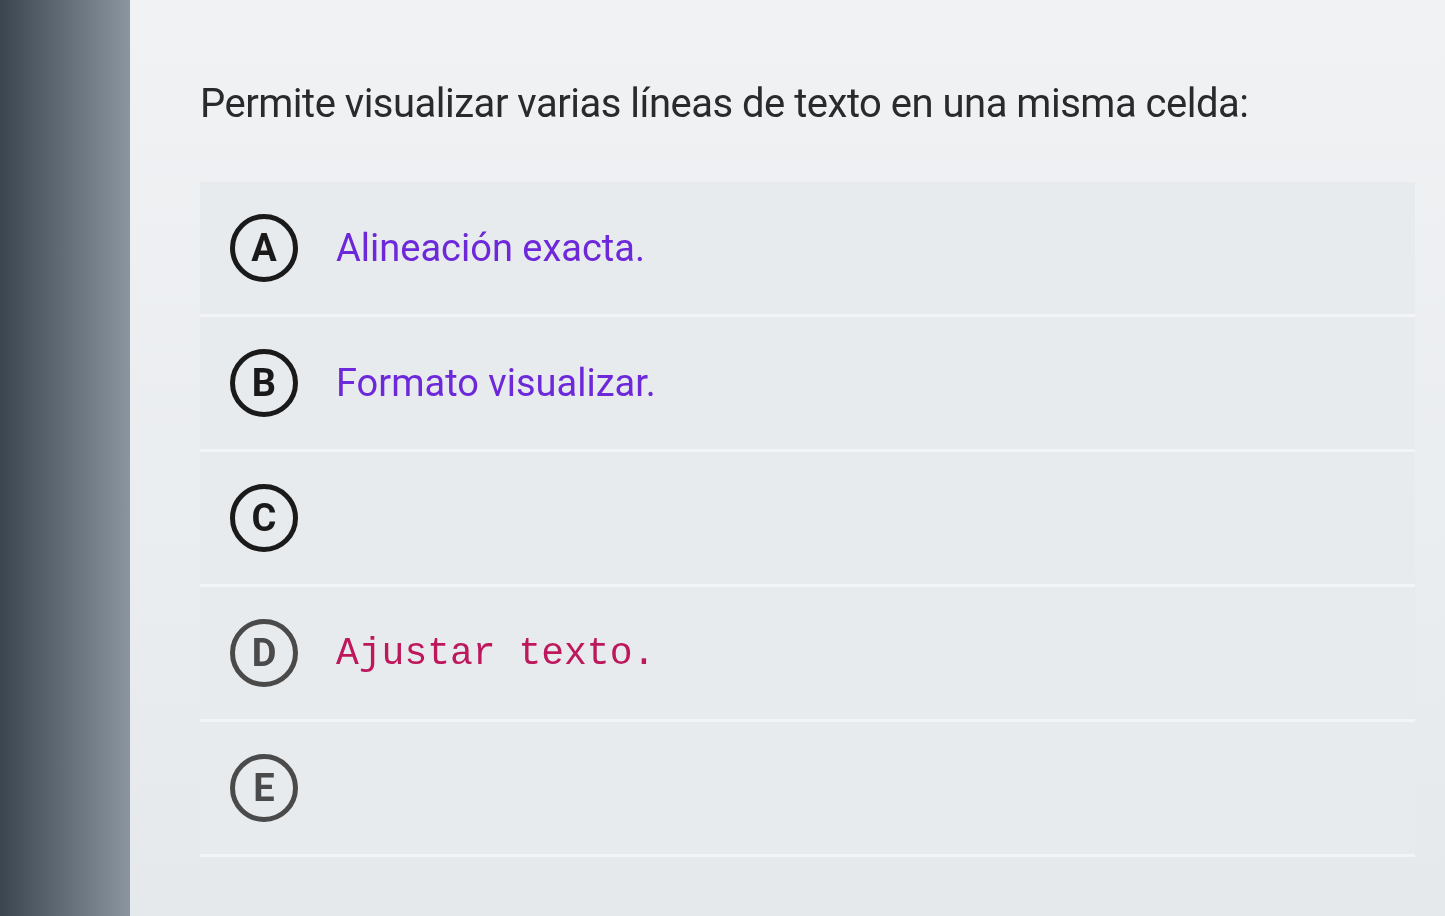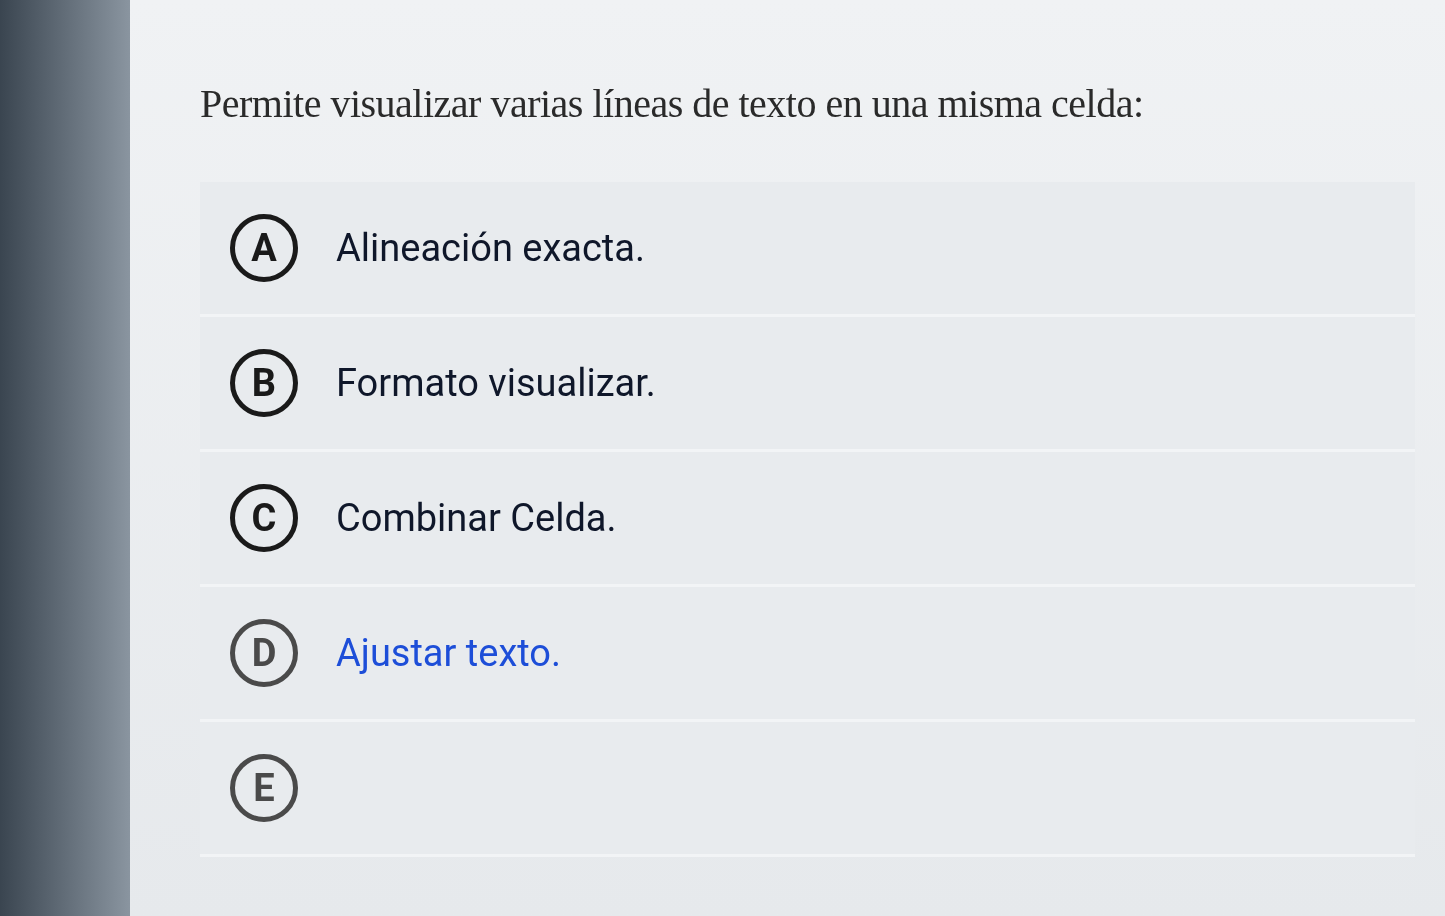--- a/index.html
+++ b/index.html
@@ -30,21 +30,20 @@
       padding-left: 70px;
       padding-right: 30px;
     }
     
     .question-text {
       font-size: 40px;
       color: #2a2a2a;
       margin-bottom: 55px;
       font-weight: 400;
       letter-spacing: -0.5px;
-      font-family: Liberation Serif, serif;
     }
     
     .options-container {
       display: flex;
       flex-direction: column;
       gap: 0;
     }
     
     .option-row {
       display: flex;
@@ -69,26 +68,27 @@
     }
     
     .option-letter {
       font-size: 38px;
       font-weight: 700;
       color: #1a1a1a;
     }
     
     .option-text {
       font-size: 38px;
-      color: #0f172a;
+      color: #6d28d9;
       font-weight: 400;
     }
     
     .option-row.faded .option-text {
-      color: #1d4ed8;
+      color: #be185d;
+      font-family: Liberation Mono, monospace;
     }
     
     .option-row.faded .option-letter-circle {
       border-color: #4a4a4a;
     }
     
     .option-row.faded .option-letter {
       color: #4a4a4a;
     }
   </style>
@@ -114,21 +114,20 @@
       <div class="option-letter-circle">
         <span class="option-letter">B</span>
       </div>
       <span class="option-text">Formato visualizar.</span>
     </div>
 
     <div class="option-row">
       <div class="option-letter-circle">
         <span class="option-letter">C</span>
       </div>
-      <span class="option-text">Combinar Celda.</span>
     </div>
 
     <div class="option-row faded">
       <div class="option-letter-circle">
         <span class="option-letter">D</span>
       </div>
       <span class="option-text">Ajustar texto.</span>
     </div>
 
     <div class="option-row faded">

